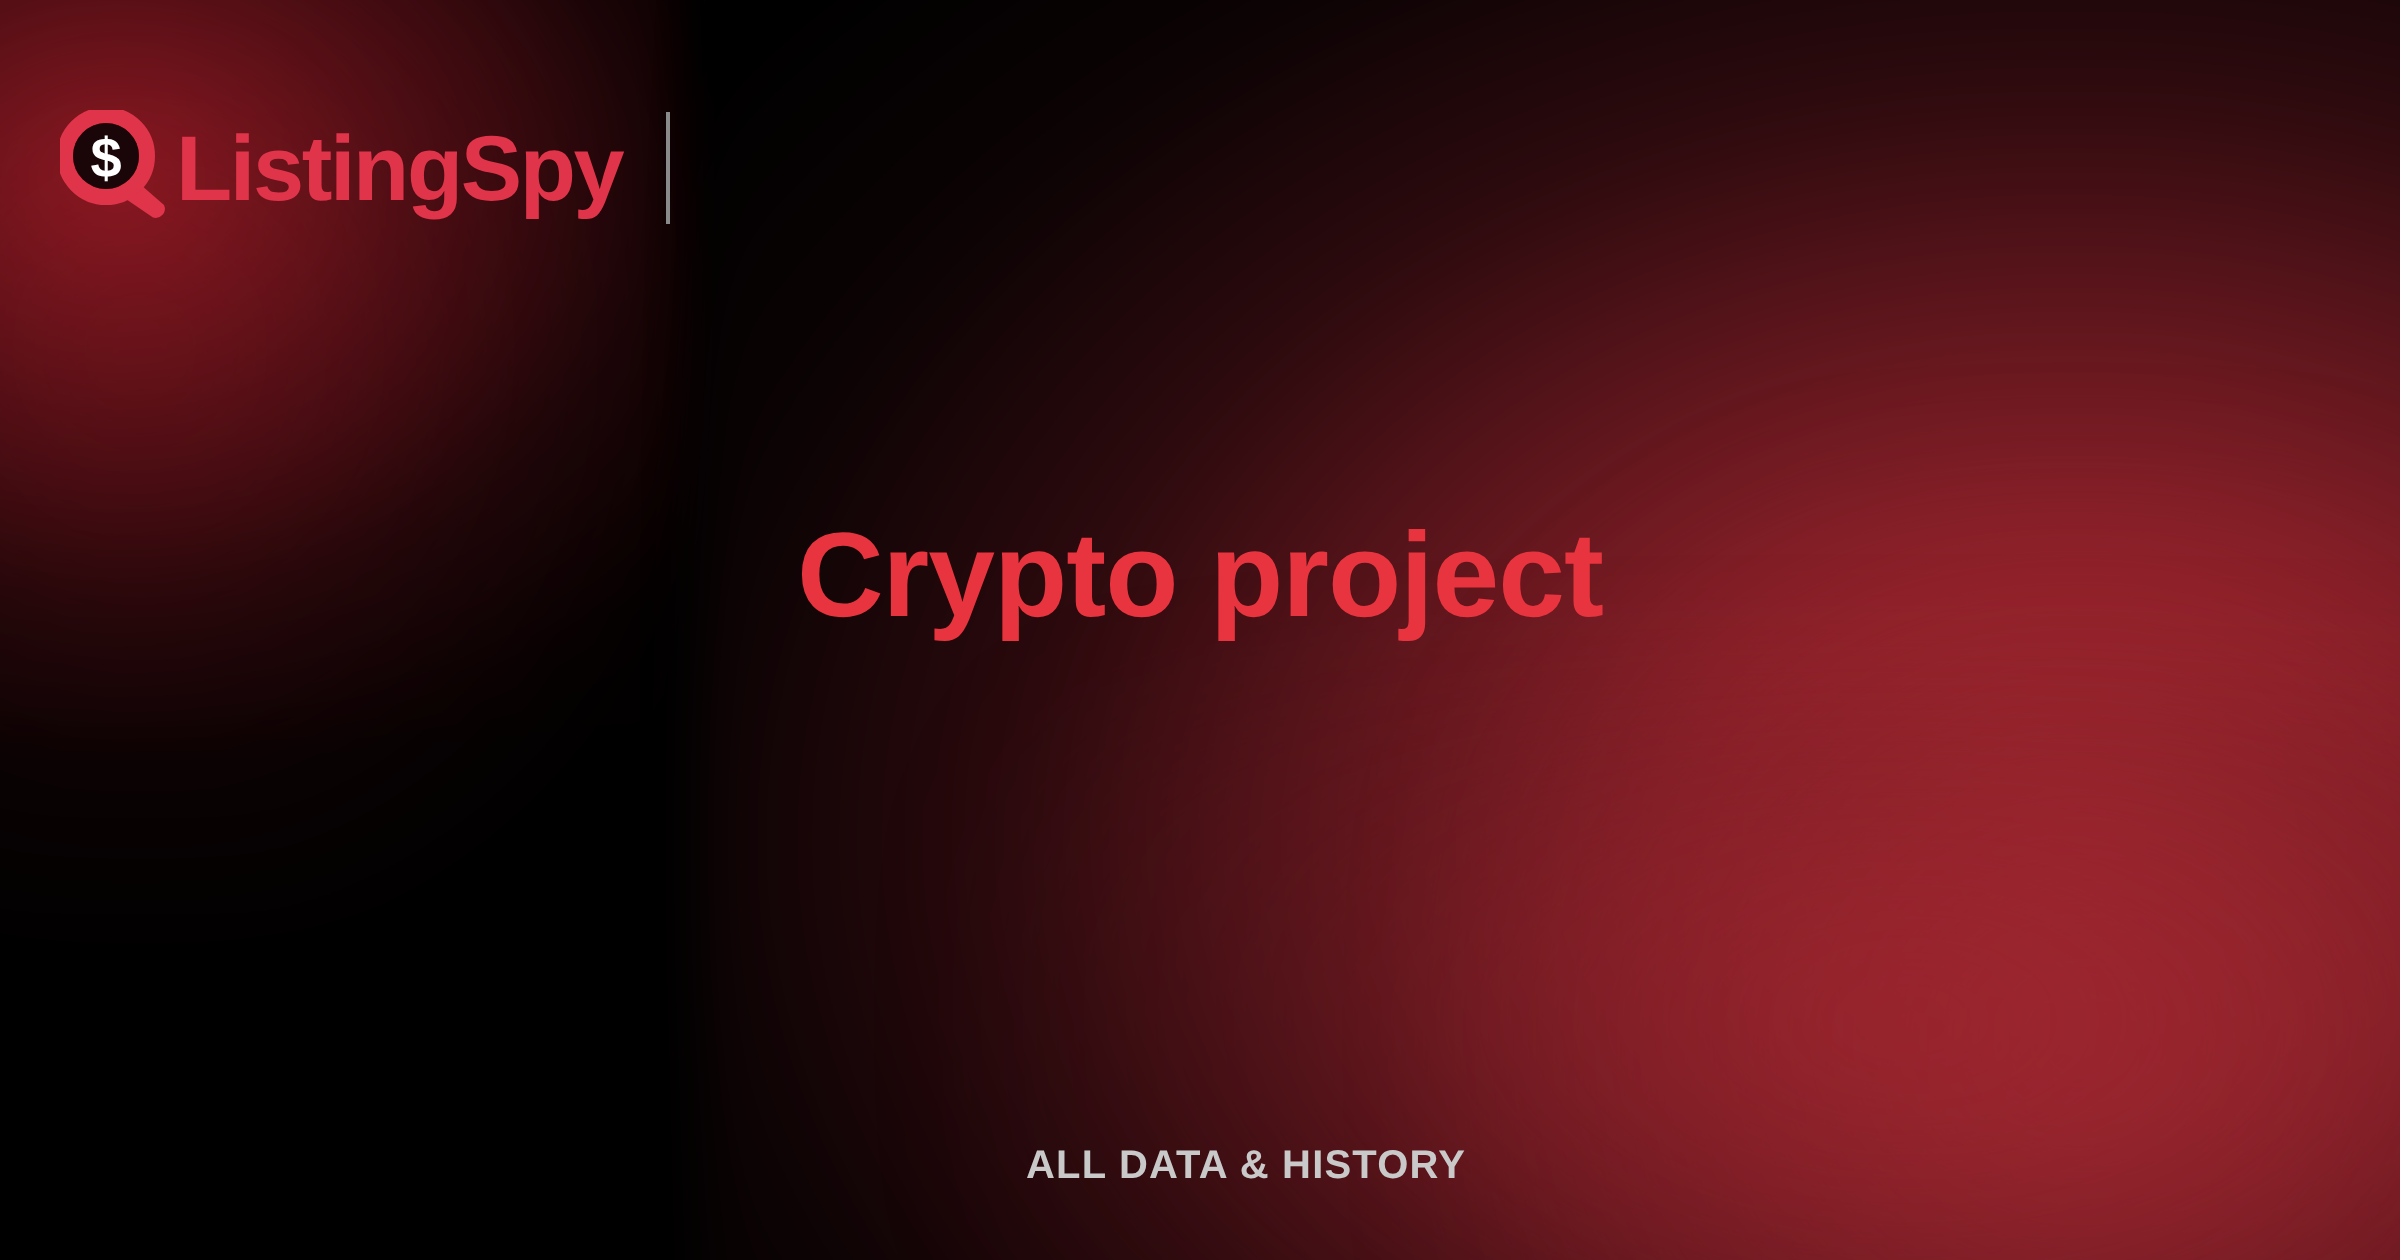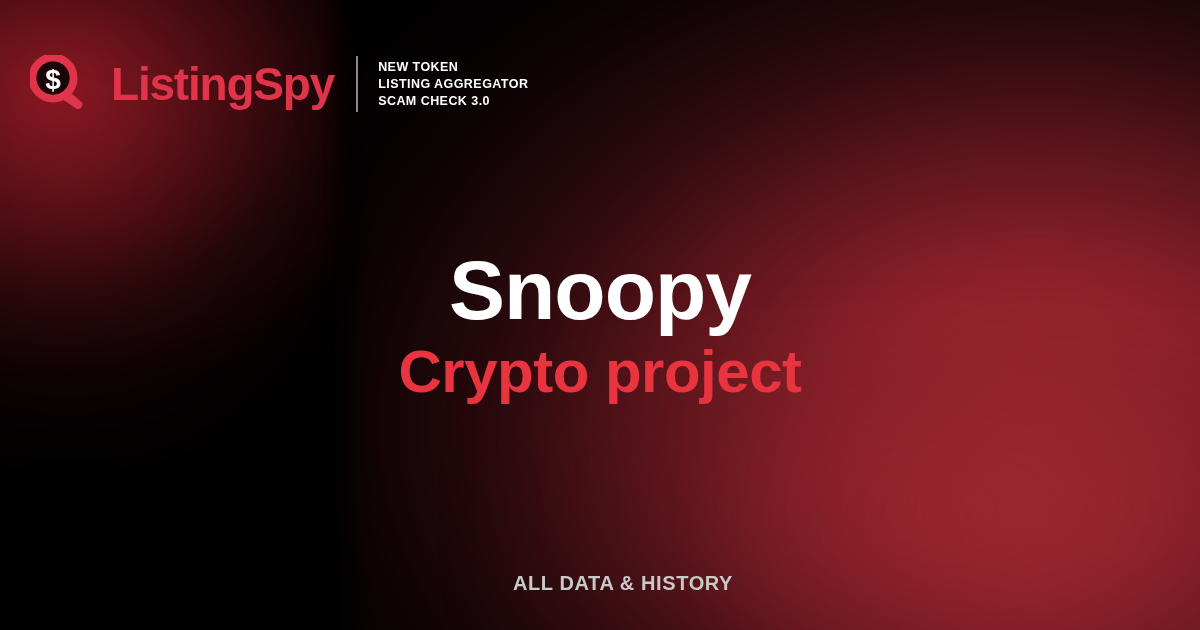--- a/index.html
+++ b/index.html
@@ -102,21 +102,21 @@
     align-items: center;
     z-index: 5;
   }
   .logo-mark {
     width: 58px;
     height: 58px;
     flex: 0 0 58px;
     display: block;
   }
   .logo-word {
-    margin-left: 23px;
+    margin-left: 0;
     font-size: 46px;
     font-weight: bold;
     letter-spacing: -1.2px;
     line-height: 1;
     color: #E0344A;
     white-space: nowrap;
   }
   .divider {
     width: 2px;
     height: 56px;
@@ -202,30 +202,24 @@
       <path d="M28.5 41.5 L36.5 34 L52 47.5 A4.6 4.6 0 0 1 46.5 53.8 Z" fill="#E0344A"></path>
       <circle cx="23" cy="23" r="20.5" fill="none" stroke="#E0344A" stroke-width="8"></circle>
       <circle cx="23" cy="23" r="16.5" fill="#1a0508"></circle>
       <text x="23" y="33.5" text-anchor="middle" font-family="Liberation Sans, sans-serif" font-size="28" font-weight="bold" fill="#ffffff">$</text>
     </svg>
 
     <div class="logo-word">ListingSpy</div>
 
     <div class="divider"></div>
 
-    <div class="tagline">
-      <div class="tagline-line">NEW TOKEN</div>
-      <div class="tagline-line">LISTING AGGREGATOR</div>
-      <div class="tagline-line">SCAM CHECK 3.0</div>
-    </div>
 
   </div>
 
   <div class="center">
-    <div class="token-name">Snoopy</div>
     <div class="token-sub">Crypto project</div>
   </div>
 
   <div class="footer">
     <div class="footer-text">ALL DATA &amp; HISTORY</div>
   </div>
 
 </div>
 
 </body></html>

